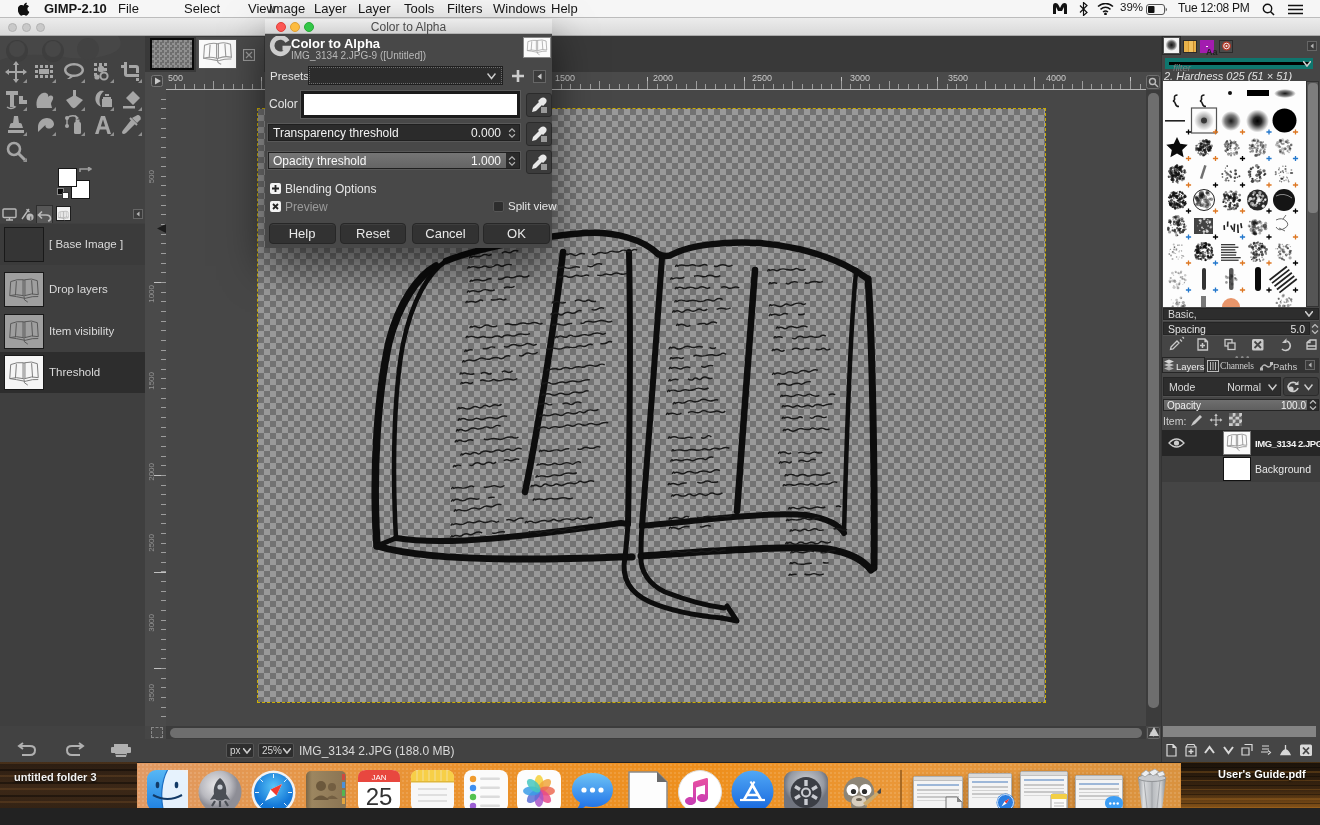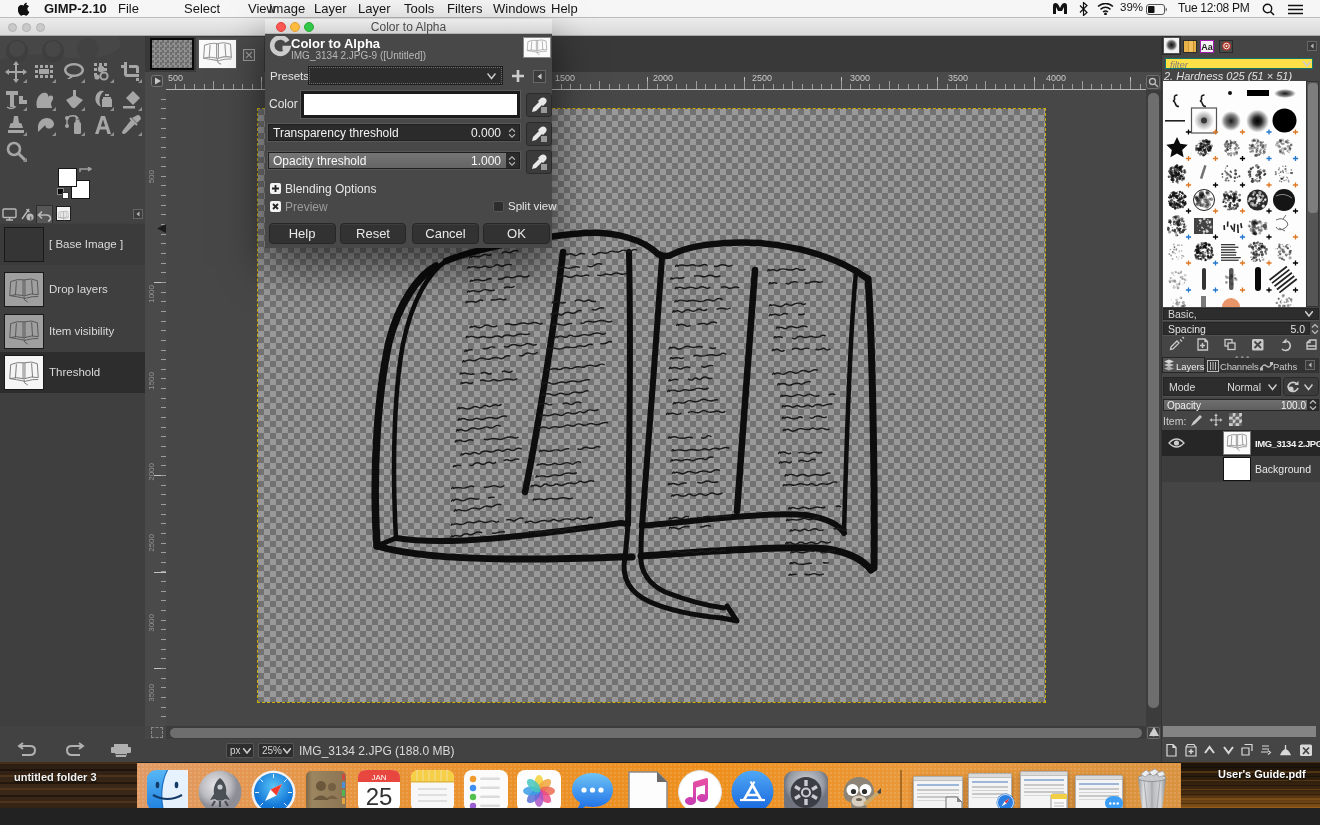--- a/index.html
+++ b/index.html
@@ -486,32 +486,32 @@
     <defs>
       <radialGradient id="softdot">
         <stop offset="0" stop-color="#111"></stop>
         <stop offset="55%" stop-color="#333" stop-opacity=".8"></stop>
         <stop offset="100%" stop-color="#333" stop-opacity="0"></stop>
       </radialGradient>
     </defs>
     <circle cx="7.5" cy="7" r="6" fill="url(#softdot)"></circle>
   </svg>
 <div class="abs" style="left:1183px;top:39.5px;width:14px;height:13px;background:repeating-linear-gradient(90deg,#e8b24a 0 4px,#d89b2e 4px 5px,#f0c05e 5px 9px,#c8892a 9px 10px);border:1px solid #2a2a2a;"></div>
-<div class="abs" style="left:1200px;top:39.5px;width:14px;height:13px;background:#f4f4f4;border:1px solid #a21caf;color:#222;font-size:9px;font-weight:bold;text-align:center;line-height:12px;">Aa</div>
+<div class="abs" style="left:1200px;top:39.5px;width:14px;height:13px;background:#f4f4f4;border:6px solid #a21caf;color:#222;font-size:9px;font-weight:bold;text-align:center;line-height:12px;">Aa</div>
 <div class="abs" style="left:1219px;top:39.5px;width:14px;height:13px;background:#4a4a4a;border:1px solid #2a2a2a;"></div>
 <svg class="abs" style="left:1221px;top:41px" width="11" height="10">
     <circle cx="5.5" cy="5" r="4.5" fill="#b43a2a"></circle>
     <circle cx="5.5" cy="5" r="2.8" fill="none" stroke="#eee" stroke-width="1"></circle>
     <circle cx="5.5" cy="5" r="1" fill="#eee"></circle>
   </svg>
 <svg class="abs" style="left:1307px;top:41px" width="10" height="10" viewBox="0 0 10 10">
     <rect x="0.5" y="0.5" width="9" height="9" fill="#3b3b3b" stroke="#666"></rect>
     <path d="M6.5 2.5 L3.5 5 L6.5 7.5 Z" fill="#b5b5b5"></path>
   </svg>
-<div class="abs" style="left:1165px;top:58px;width:148px;height:11px;background:#fde047;border:1px solid #0f766e;color:#7d7d7d;font-style:italic;font-size:9.5px;padding-left:4px;">filter</div>
+<div class="abs" style="left:1165px;top:58px;width:148px;height:11px;background:#000000;border:4px solid #0f766e;color:#7d7d7d;font-style:italic;font-size:9.5px;padding-left:4px;">filter</div>
 <svg class="abs" style="left:1303px;top:61px" width="8" height="6" viewBox="0 0 8 6">
     <path d="M0 0 L4 5 L8 0" fill="none" stroke="#ccc" stroke-width="1.6"></path>
   </svg>
 <div class="abs" style="left:1164px;top:70px;font-size:11px;font-style:italic;color:#e2e2e2;">2. Hardness 025 (51 × 51)</div>
 <svg class="abs" style="left:1163px;top:81px" width="143" height="226">
     <defs>
       <radialGradient id="g1">
         <stop offset="0" stop-color="#000"></stop>
         <stop offset="35%" stop-color="#000" stop-opacity=".85"></stop>
         <stop offset="100%" stop-color="#000" stop-opacity="0"></stop>
@@ -1854,21 +1854,21 @@
       <path d="M0 2.5 L5 0.5 L10 2.5 L5 4.5 Z"></path>
       <path d="M0 6 L5 4 L10 6 L5 8 Z" opacity=".85"></path>
       <path d="M0 9.5 L5 7.5 L10 9.5 L5 11.5 Z" opacity=".7"></path>
     </g>
   </svg>
 <div class="abs" style="left:1176px;top:360.5px;color:#ececec;font-size:9.5px;">Layers</div>
 <svg class="abs" style="left:1207px;top:359.5px" width="12" height="12" viewBox="0 0 12 12">
     <rect x="0.5" y="0.5" width="11" height="11" fill="none" stroke="#bbb"></rect>
     <path d="M3.5 2 V10 M6 2 V10 M8.5 2 V10" stroke="#bbb"></path>
   </svg>
-<div class="abs" style="left:1220px;top:360.5px;color:#c9c9c9;font-size:9.5px;letter-spacing:-0.2px;">Channels</div>
+<div class="abs" style="left:1220px;top:360.5px;color:#c9c9c9;font-size:9.5px;letter-spacing:-0.2px;font-family:Liberation Serif, serif;">Channels</div>
 <svg class="abs" style="left:1260px;top:359.5px" width="13" height="12" viewBox="0 0 13 12">
     <path d="M1 9 Q3 3 6.5 6 Q10 9 12 3" fill="none" stroke="#bbb" stroke-width="1.4"></path>
     <rect x="0" y="7.5" width="3" height="3" fill="#bbb"></rect>
     <rect x="10" y="2" width="3" height="3" fill="#bbb"></rect>
   </svg>
 <div class="abs" style="left:1273px;top:360.5px;color:#c9c9c9;font-size:9.5px;">Paths</div>
 <svg class="abs" style="left:1305px;top:360px" width="10" height="10" viewBox="0 0 10 10">
     <rect x="0.5" y="0.5" width="9" height="9" fill="#3b3b3b" stroke="#666"></rect>
     <path d="M6.5 2.5 L3.5 5 L6.5 7.5 Z" fill="#b5b5b5"></path>
   </svg>

